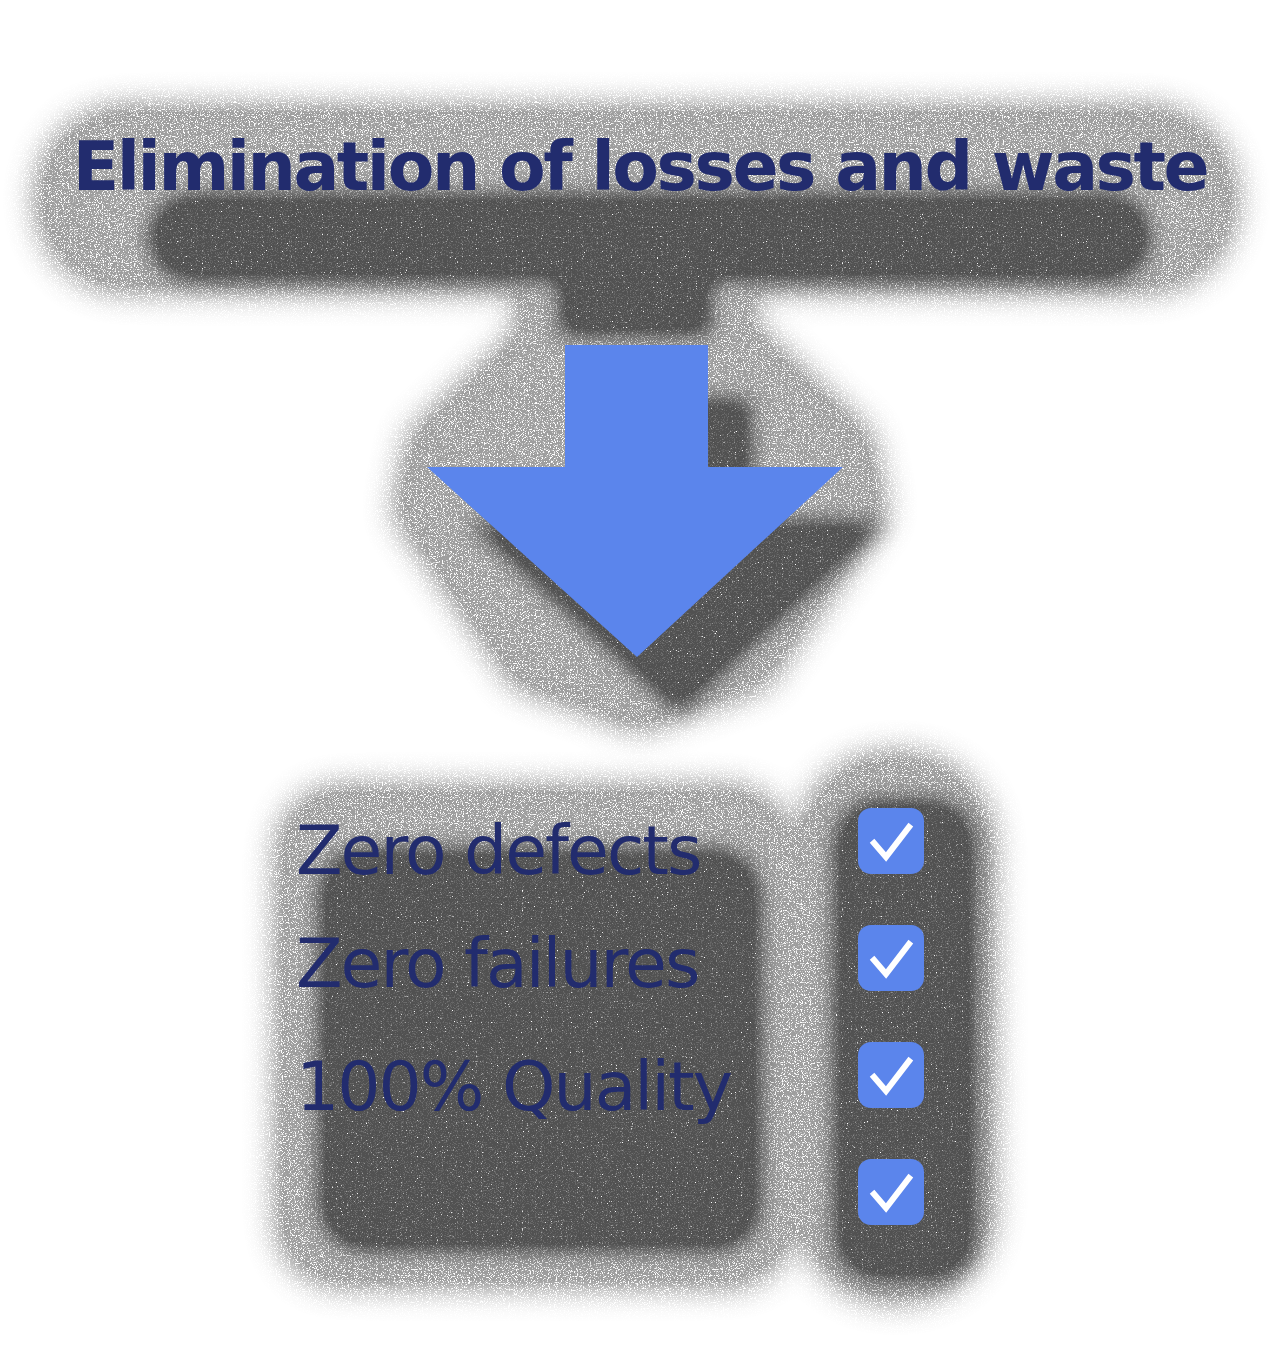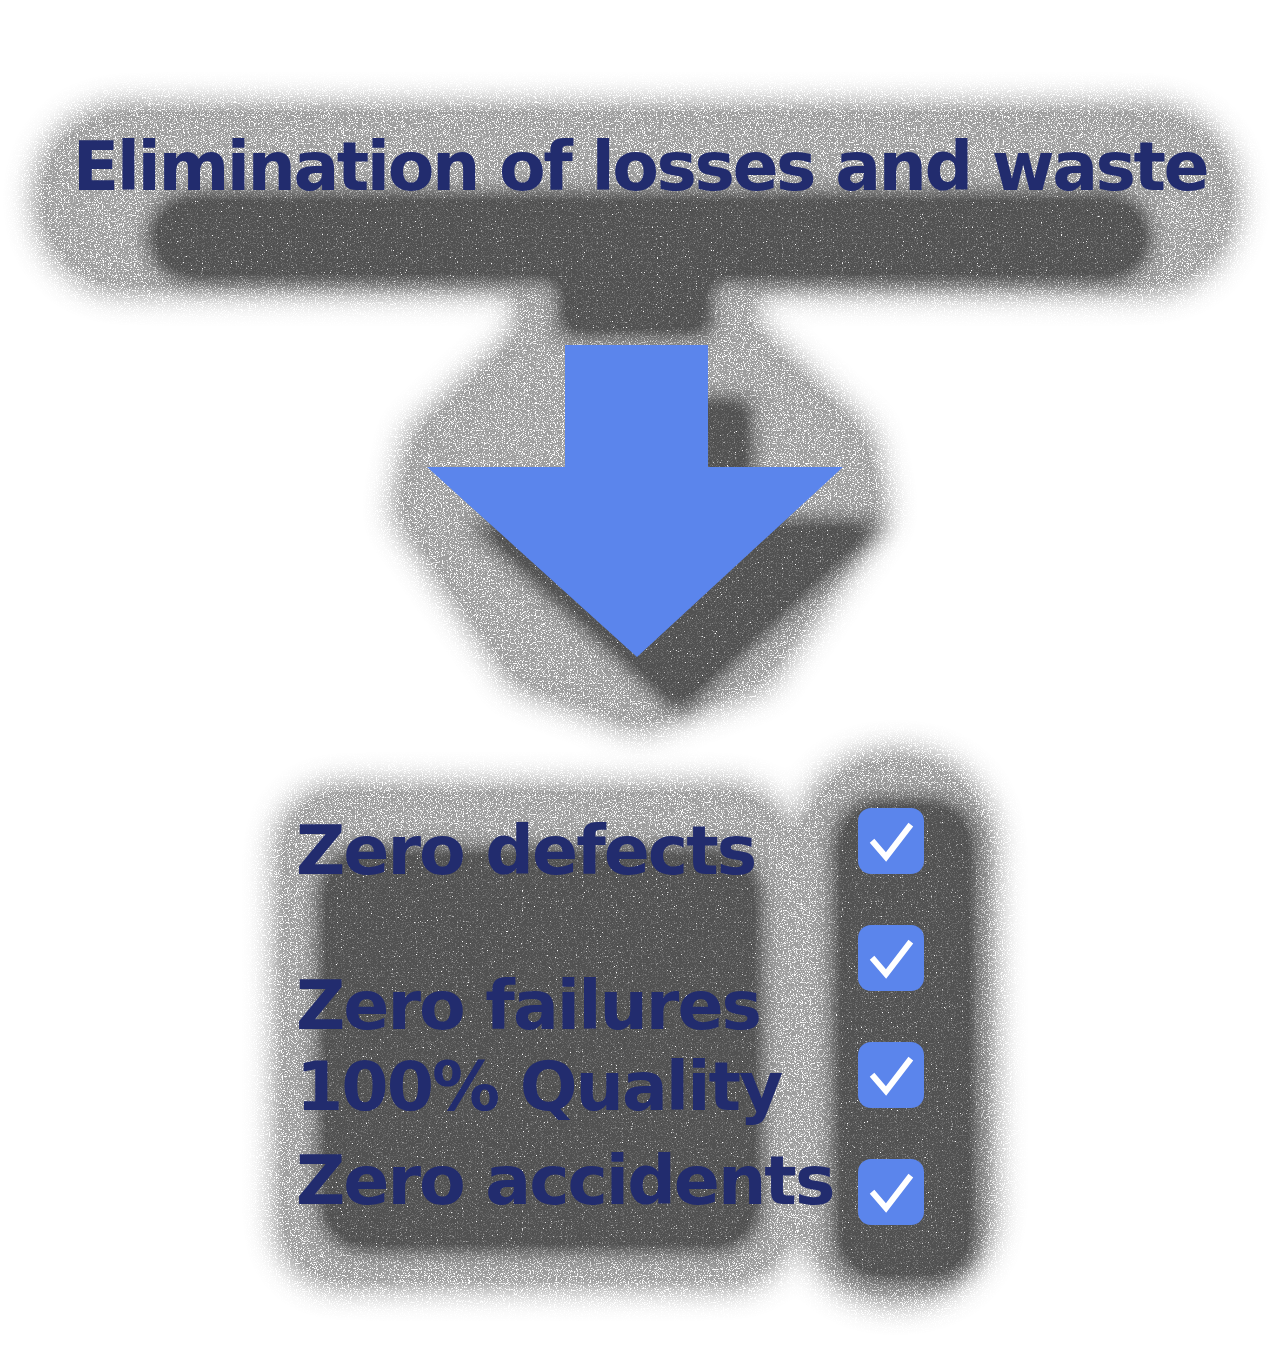--- a/index.html
+++ b/index.html
@@ -32,28 +32,28 @@
     font-weight: bold;
     letter-spacing: -2.5px;
     line-height: 1;
     color: #222c6e;
     white-space: nowrap;
   }
   .check-item-label {
     position: absolute;
     left: 296px;
     font-size: 68px;
-    font-weight: bold;
+    font-weight: normal;
     letter-spacing: -2px;
     line-height: 1;
     color: #222c6e;
     white-space: nowrap;
   }
   .label-1 { top: 817px; }
-  .label-2 { top: 972px; }
+  .label-2 { top: 930px; }
   .label-3 { top: 1037px; margin-top: 16px; }
   .label-4 { top: 1147px; }
   .checkbox {
     position: absolute;
     left: 858px;
     width: 66px;
     height: 66px;
     border-radius: 13px;
     background: #5b85ec;
   }
@@ -117,21 +117,20 @@
     </g>
 
     <polygon points="565,345 708,345 708,467 843,467 637,657 427,467 565,467" fill="#5b85ec"></polygon>
   </svg>
 
   <div class="diagram-title">Elimination of losses and waste</div>
 
   <div class="check-item-label label-1">Zero defects</div>
   <div class="check-item-label label-2">Zero failures</div>
   <div class="check-item-label label-3">100% Quality</div>
-  <div class="check-item-label label-4">Zero accidents</div>
 
   <div class="checkbox cb-1">
     <svg width="66" height="66" viewBox="0 0 66 66">
       <polyline points="16,35 28,49 51,19" fill="none" stroke="#ffffff" stroke-width="6" stroke-linecap="square" stroke-linejoin="miter"></polyline>
     </svg>
   </div>
   <div class="checkbox cb-2">
     <svg width="66" height="66" viewBox="0 0 66 66">
       <polyline points="16,35 28,49 51,19" fill="none" stroke="#ffffff" stroke-width="6" stroke-linecap="square" stroke-linejoin="miter"></polyline>
     </svg>

